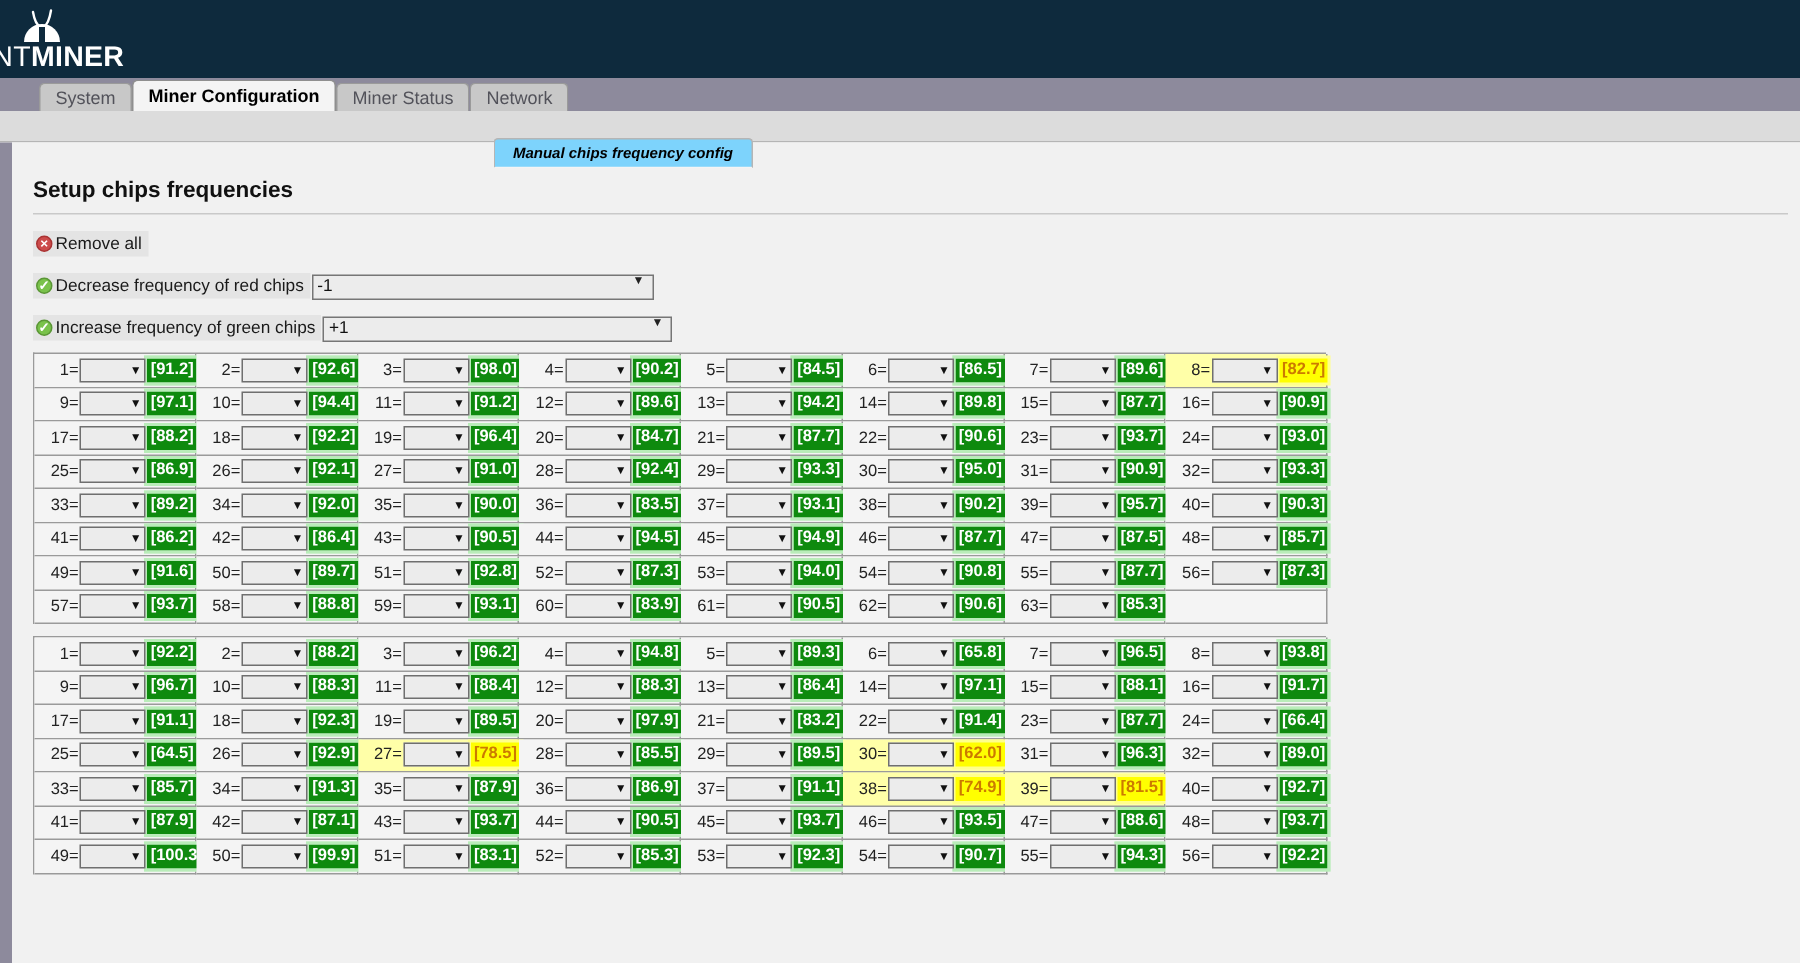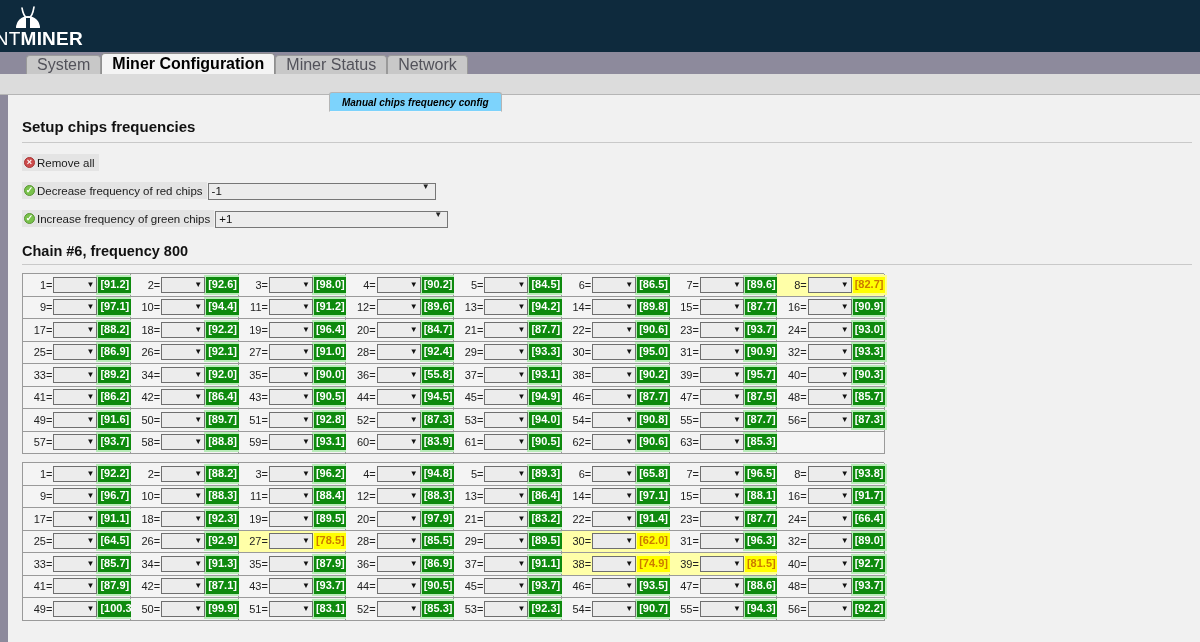--- a/index.html
+++ b/index.html
@@ -47,21 +47,21 @@
     position: relative;
     padding-left: 26px;
     border-bottom: none;
   }
   .tab {
     display: inline-block;
     height: 19px;
     line-height: 18px;
     margin-top: 3px;
     padding: 0 10px;
-    font-size: 16px;
+    font-size: 12px;
     color: #52525a;
     background: #c8c8c8;
     border: 1px solid #9a9a9a;
     border-bottom: none;
     border-radius: 4px 4px 0 0;
     vertical-align: bottom;
     cursor: pointer;
   }
   .tab.active {
     background: #f4f4f4;
@@ -338,21 +338,20 @@
           </span>
         <span>Increase frequency of green chips</span>
       </div>
       <span class="select-wrap">
         <select id="sel-inc" class="freq-select"><option value="+1">+1</option><option value="+2">+2</option><option value="+3">+3</option><option value="+4">+4</option><option value="+5">+5</option></select>
         <span class="arr">▼</span>
       </span>
     </div>
 
     <div id="chains-host">
-        <h3 class="chain-title">Chain #6, frequency 800</h3>
         <div class="chip-grid">
           <div class="chip-cell">
             <span class="chip-idx">1</span>
             <span class="chip-eq">=</span>
             <div class="chip-select">
               <span class="arr">▼</span>
             </div>
             <span class="chip-badge green">[91.2]</span>
           </div>
           <div class="chip-cell">
@@ -626,21 +625,21 @@
               <span class="arr">▼</span>
             </div>
             <span class="chip-badge green">[90.0]</span>
           </div>
           <div class="chip-cell">
             <span class="chip-idx">36</span>
             <span class="chip-eq">=</span>
             <div class="chip-select">
               <span class="arr">▼</span>
             </div>
-            <span class="chip-badge green">[55.8]</span>
+            <span class="chip-badge green">[83.5]</span>
           </div>
           <div class="chip-cell">
             <span class="chip-idx">37</span>
             <span class="chip-eq">=</span>
             <div class="chip-select">
               <span class="arr">▼</span>
             </div>
             <span class="chip-badge green">[93.1]</span>
           </div>
           <div class="chip-cell">

